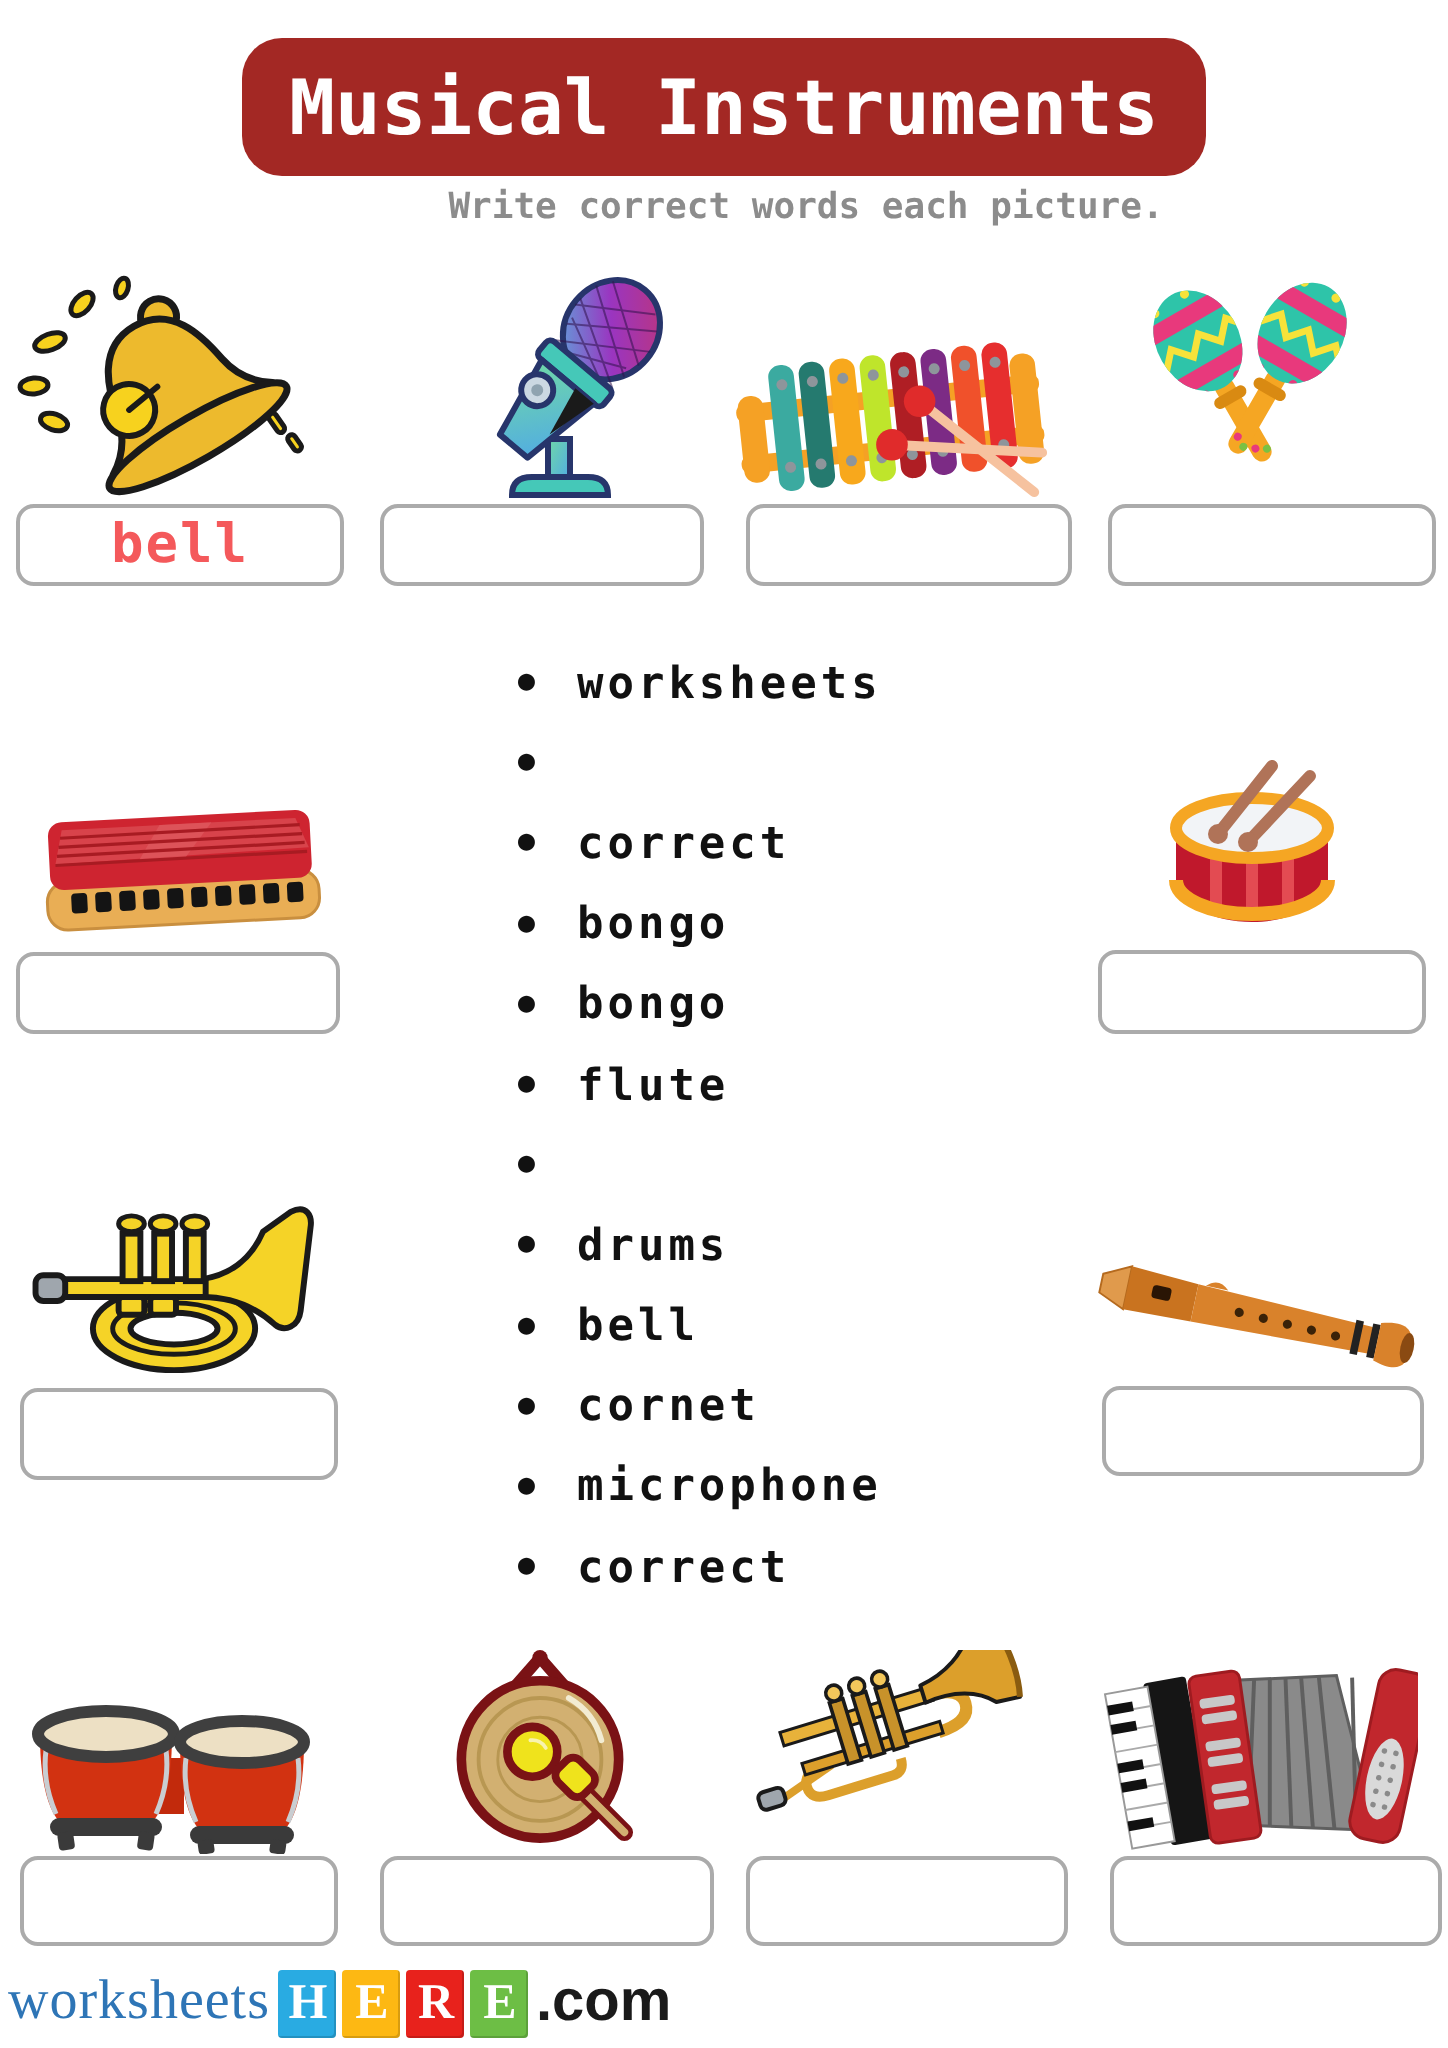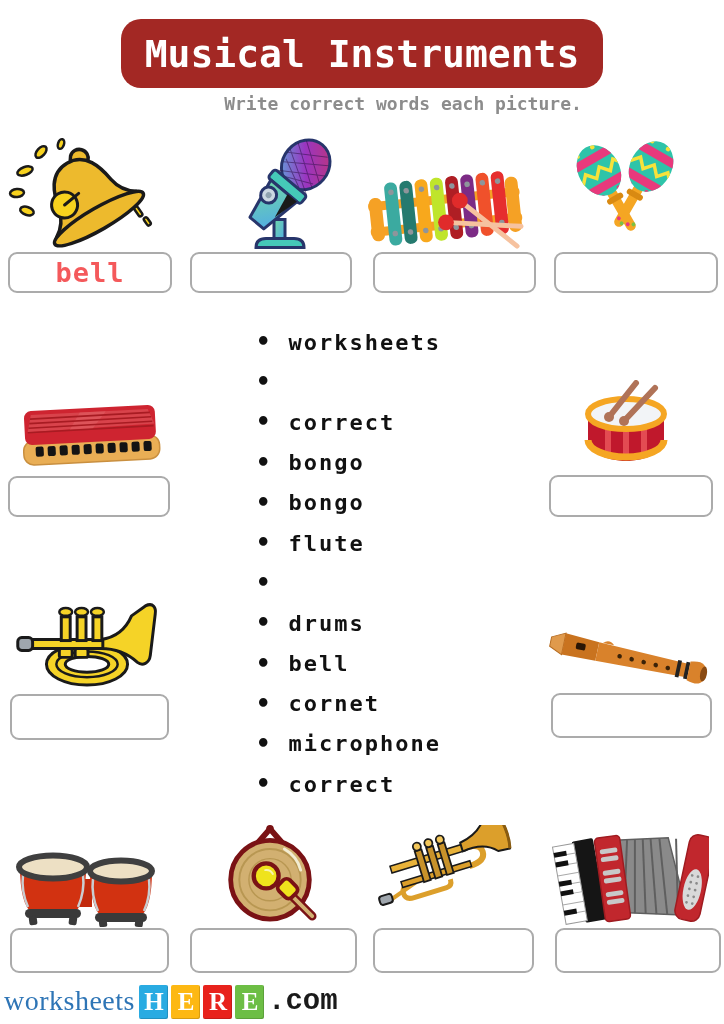--- a/index.html
+++ b/index.html
@@ -72,21 +72,21 @@
     color:#2E75B6; font-size:28px; letter-spacing:0.5px; margin-right:3px;
   }
   .footer-logo .block {
     width:29px; height:34px; margin:0 1.5px; border-radius:2px;
     display:flex; align-items:center; justify-content:center;
     color:#fff; font-family:"Liberation Serif","DejaVu Serif",serif;
     font-weight:bold; font-size:25px;
     box-shadow:inset -1px -1px 0 rgba(0,0,0,0.15);
   }
   .footer-logo .com {
-    font-family:Liberation Mono, monospace;
+    font-family:Liberation Sans, sans-serif;
     color:#1a1a1a; font-size:29px; font-weight:bold; margin-left:2px;
   }
 </style>
 </head>
 <body>
 
 <div class="page">
 
   <div class="title-banner">
     <span class="t">Musical Instruments</span>

